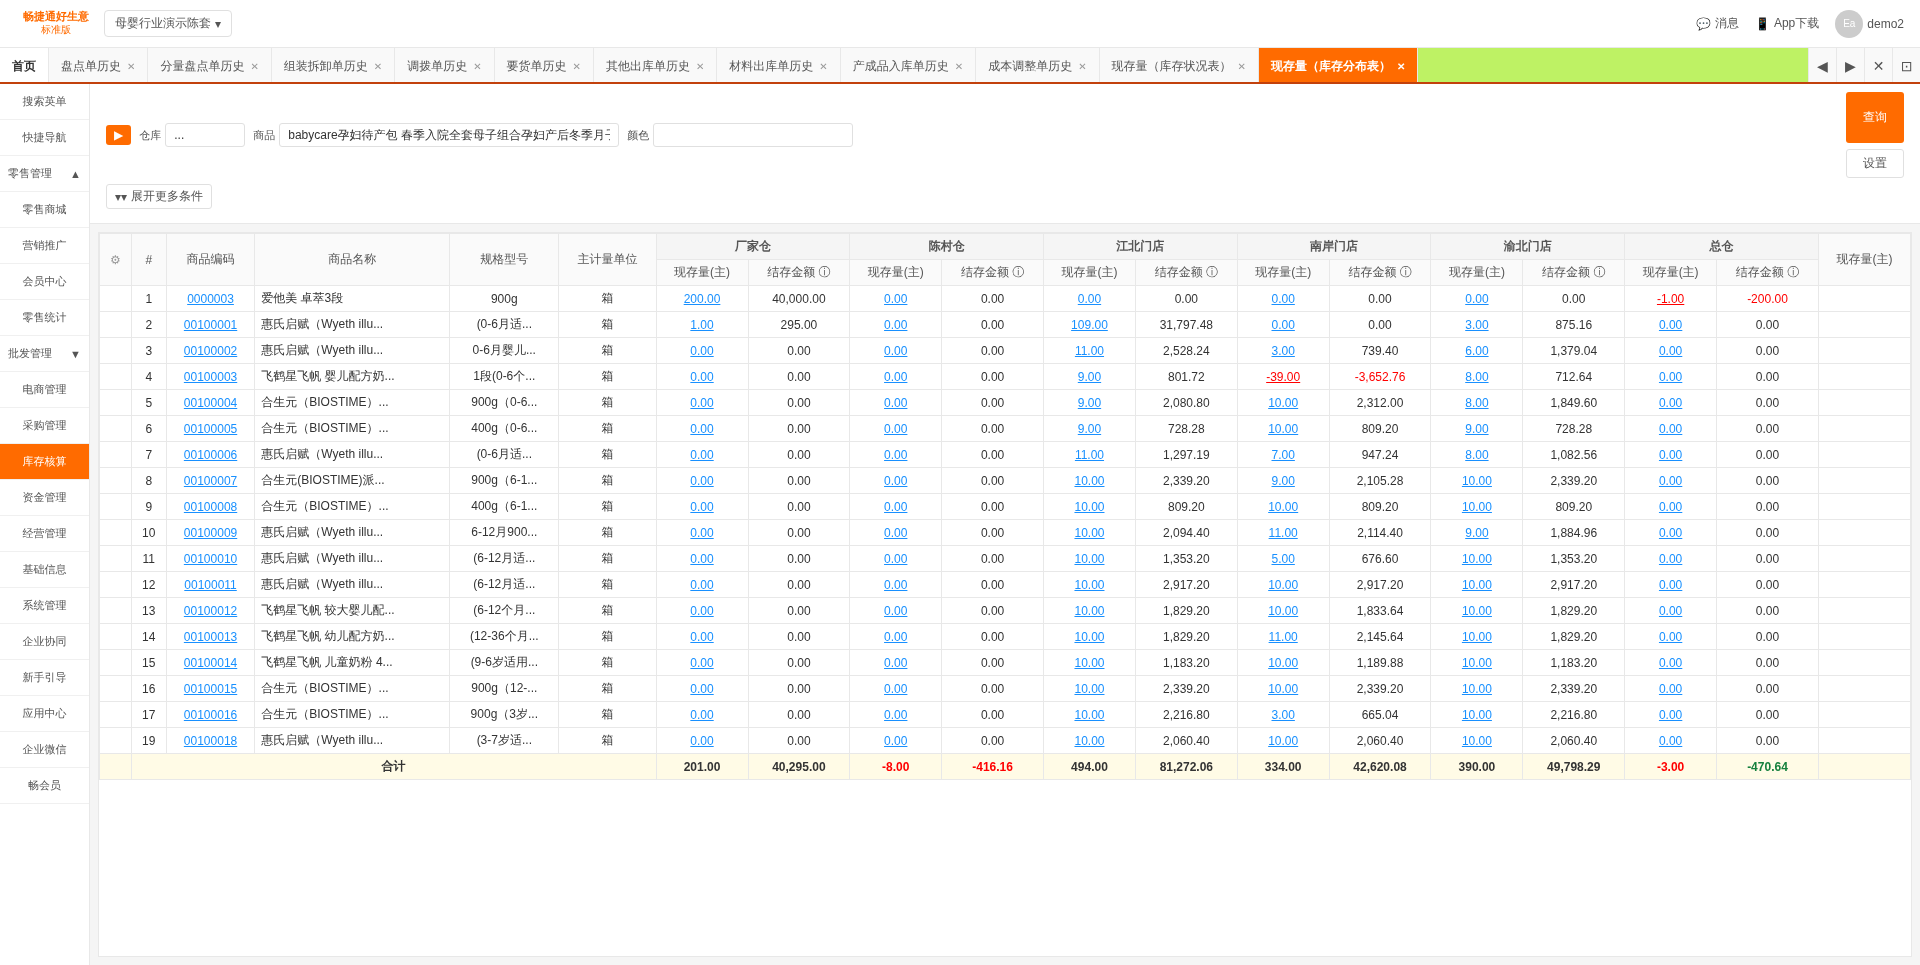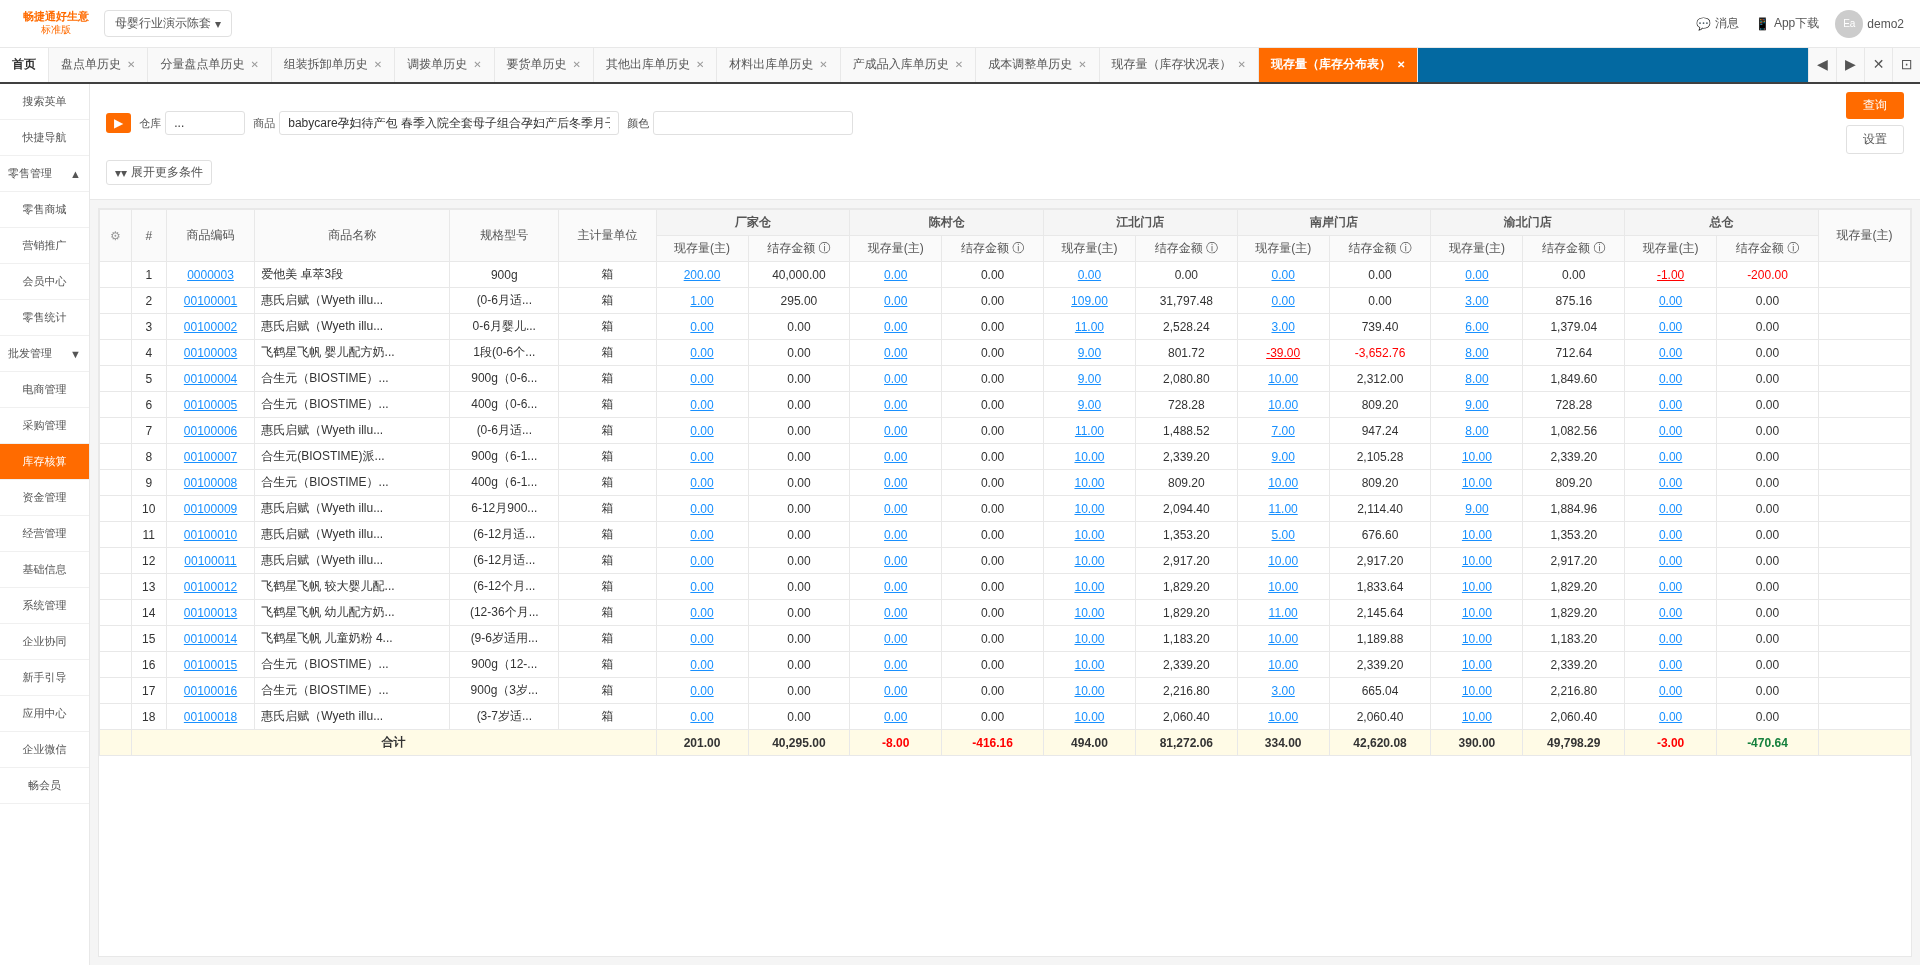--- a/index.html
+++ b/index.html
@@ -18,24 +18,24 @@
     .topbar-left { display: flex; align-items: center; gap: 8px; }
     .logo-area { display: flex; flex-direction: column; align-items: center; justify-content: center; width: 80px; }
     .logo-text { font-size: 11px; color: #ff6b00; font-weight: bold; line-height: 1.2; }
     .logo-sub { font-size: 10px; color: #ff6b00; }
     .topbar-selector { display: flex; align-items: center; gap: 4px; border: 1px solid #e0e0e0; border-radius: 4px; padding: 4px 10px; cursor: pointer; background: #fff; font-size: 12px; color: #555; }
     .topbar-right { display: flex; align-items: center; gap: 16px; }
     .topbar-icon-btn { display: flex; align-items: center; gap: 4px; cursor: pointer; color: #555; font-size: 12px; }
 
     
     .tabbar {
-      background: #0369a1;
-      border-bottom: 2px solid #404040;
+      background: #bef264;
+      border-bottom: 2px solid #c2410c;
       display: flex;
-      align-items: flex-end;
+      align-items: flex-start;
       overflow: hidden;
       height: 36px;
     }
     .tab {
       display: flex;
       align-items: center;
       padding: 0 12px;
       height: 36px;
       border-right: 1px solid #e8e8e8;
       cursor: pointer;
@@ -138,21 +138,21 @@
     }
 
     .expand-btn {
       background: #ff6b00; color: #fff; border: none; border-radius: 3px; padding: 4px 8px; cursor: pointer; font-size: 12px; line-height: 1;
     }
 
     .filter-toggle-btn {
       background: #fff; border: 1px solid #e0e0e0; border-radius: 3px; padding: 3px 8px; cursor: pointer; font-size: 12px; color: #555; display: flex; align-items: center; gap: 4px;
     }
 
-    .btn-query { background: #ff6b00; color: #fff; border: none; border-radius: 3px; padding: 5px 14px; cursor: pointer; font-size: 12px; }
+    .btn-query { background: #ff6b00; color: #fff; border: none; border-radius: 3px; padding: 17px 14px; cursor: pointer; font-size: 12px; }
     .btn-settings { background: #fff; border: 1px solid #e0e0e0; color: #555; border-radius: 3px; padding: 5px 16px; cursor: pointer; font-size: 12px; display: block; margin-top: 4px; }
 
     
     .table-container {
       flex: 1;
       overflow: auto;
       margin: 8px;
       background: #fff;
       border: 1px solid #e8e8e8;
     }
@@ -540,21 +540,21 @@
     <td>7</td>
     <td><span class="link-num">00100006</span></td>
     <td style="text-align:left;max-width:160px;overflow:hidden;">惠氏启赋（Wyeth illu...</td>
     <td>(0-6月适...</td>
     <td>箱</td>
     <td><span class="link-num">0.00</span></td>
     <td>0.00</td>
     <td><span class="link-num">0.00</span></td>
     <td>0.00</td>
     <td><span class="link-num">11.00</span></td>
-    <td>1,488.52</td>
+    <td>1,297.19</td>
     <td style=""><span class="link-num" style="">7.00</span></td>
     <td style="">947.24</td>
     <td><span class="link-num">8.00</span></td>
     <td>1,082.56</td>
     <td style=""><span class="link-num" style="">0.00</span></td>
     <td style="">0.00</td>
     <td></td>
   </tr>
             <tr>
     <td></td>
@@ -761,21 +761,21 @@
     <td style=""><span class="link-num" style="">3.00</span></td>
     <td style="">665.04</td>
     <td><span class="link-num">10.00</span></td>
     <td>2,216.80</td>
     <td style=""><span class="link-num" style="">0.00</span></td>
     <td style="">0.00</td>
     <td></td>
   </tr>
             <tr>
     <td></td>
-    <td>18</td>
+    <td>19</td>
     <td><span class="link-num">00100018</span></td>
     <td style="text-align:left;max-width:160px;overflow:hidden;">惠氏启赋（Wyeth illu...</td>
     <td>(3-7岁适...</td>
     <td>箱</td>
     <td><span class="link-num">0.00</span></td>
     <td>0.00</td>
     <td><span class="link-num">0.00</span></td>
     <td>0.00</td>
     <td><span class="link-num">10.00</span></td>
     <td>2,060.40</td>

